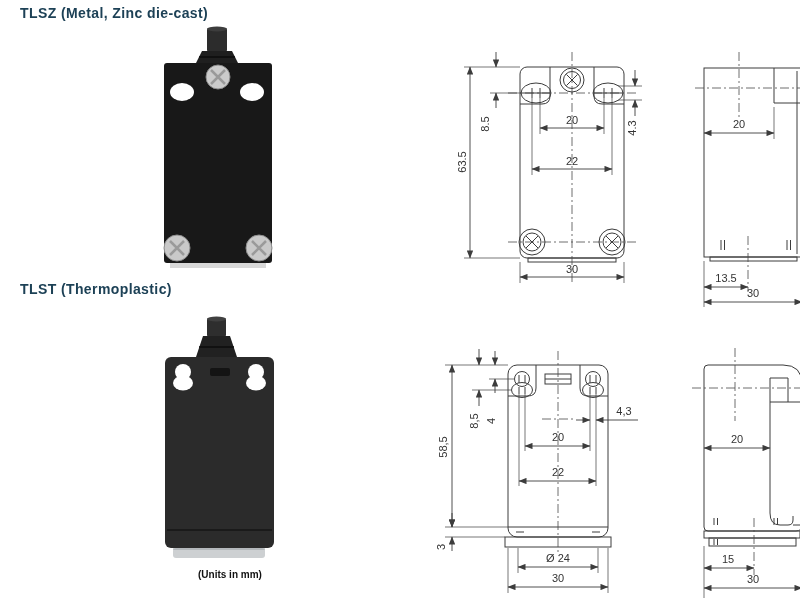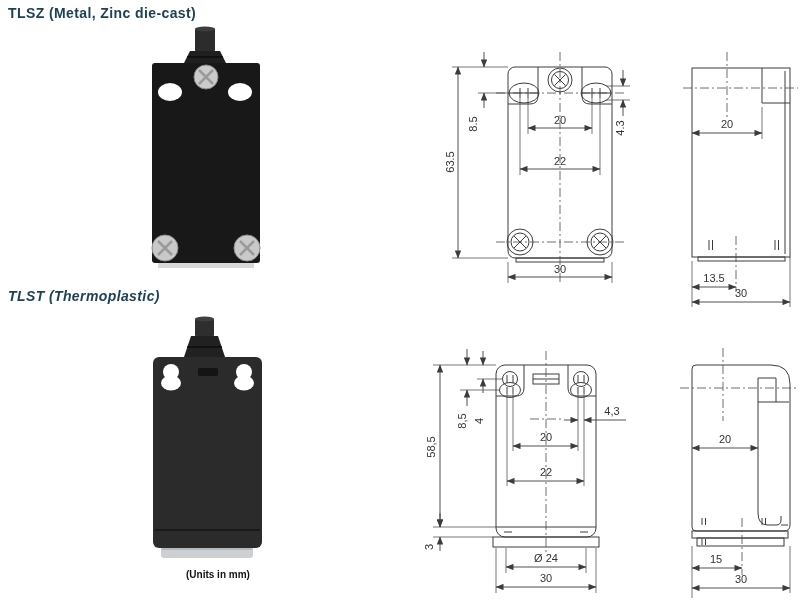--- a/index.html
+++ b/index.html
@@ -1,22 +1,22 @@
 <!DOCTYPE html>
 <html><head>
 <meta charset="utf-8">
 <style>
   html,body{margin:0;padding:0;}
   body{width:800px;height:600px;background:#ffffff;overflow:hidden;
        font-family:"Liberation Sans", sans-serif;position:relative;}
-  .page{position:absolute;inset:0;}
+  .page{position:absolute;inset:0;margin-left:12px;}
   .sec-title{position:absolute;left:8px;margin:0;font-size:14px;font-weight:700;
              letter-spacing:.4px;color:#1d4156;}
   .t1{top:5px;}
-  .t2{top:288px;font-style:italic;}
+  .t2{top:281px;}
   .units{position:absolute;left:186px;top:569px;font-size:10px;font-weight:700;color:#111;}
   svg{position:absolute;display:block;}
   .ln{stroke:#3c3c3c;stroke-width:1;fill:none;}
   .cl{stroke:#4a4a4a;stroke-width:.8;fill:none;stroke-dasharray:9 3 2 3;}
   .dim{stroke:#3c3c3c;stroke-width:.9;fill:none;}
   .ext{stroke:#3c3c3c;stroke-width:.7;fill:none;}
   text.dt{font-family:"Liberation Sans", sans-serif;font-size:11px;fill:#333;}
 </style>
 </head>
 <body>

